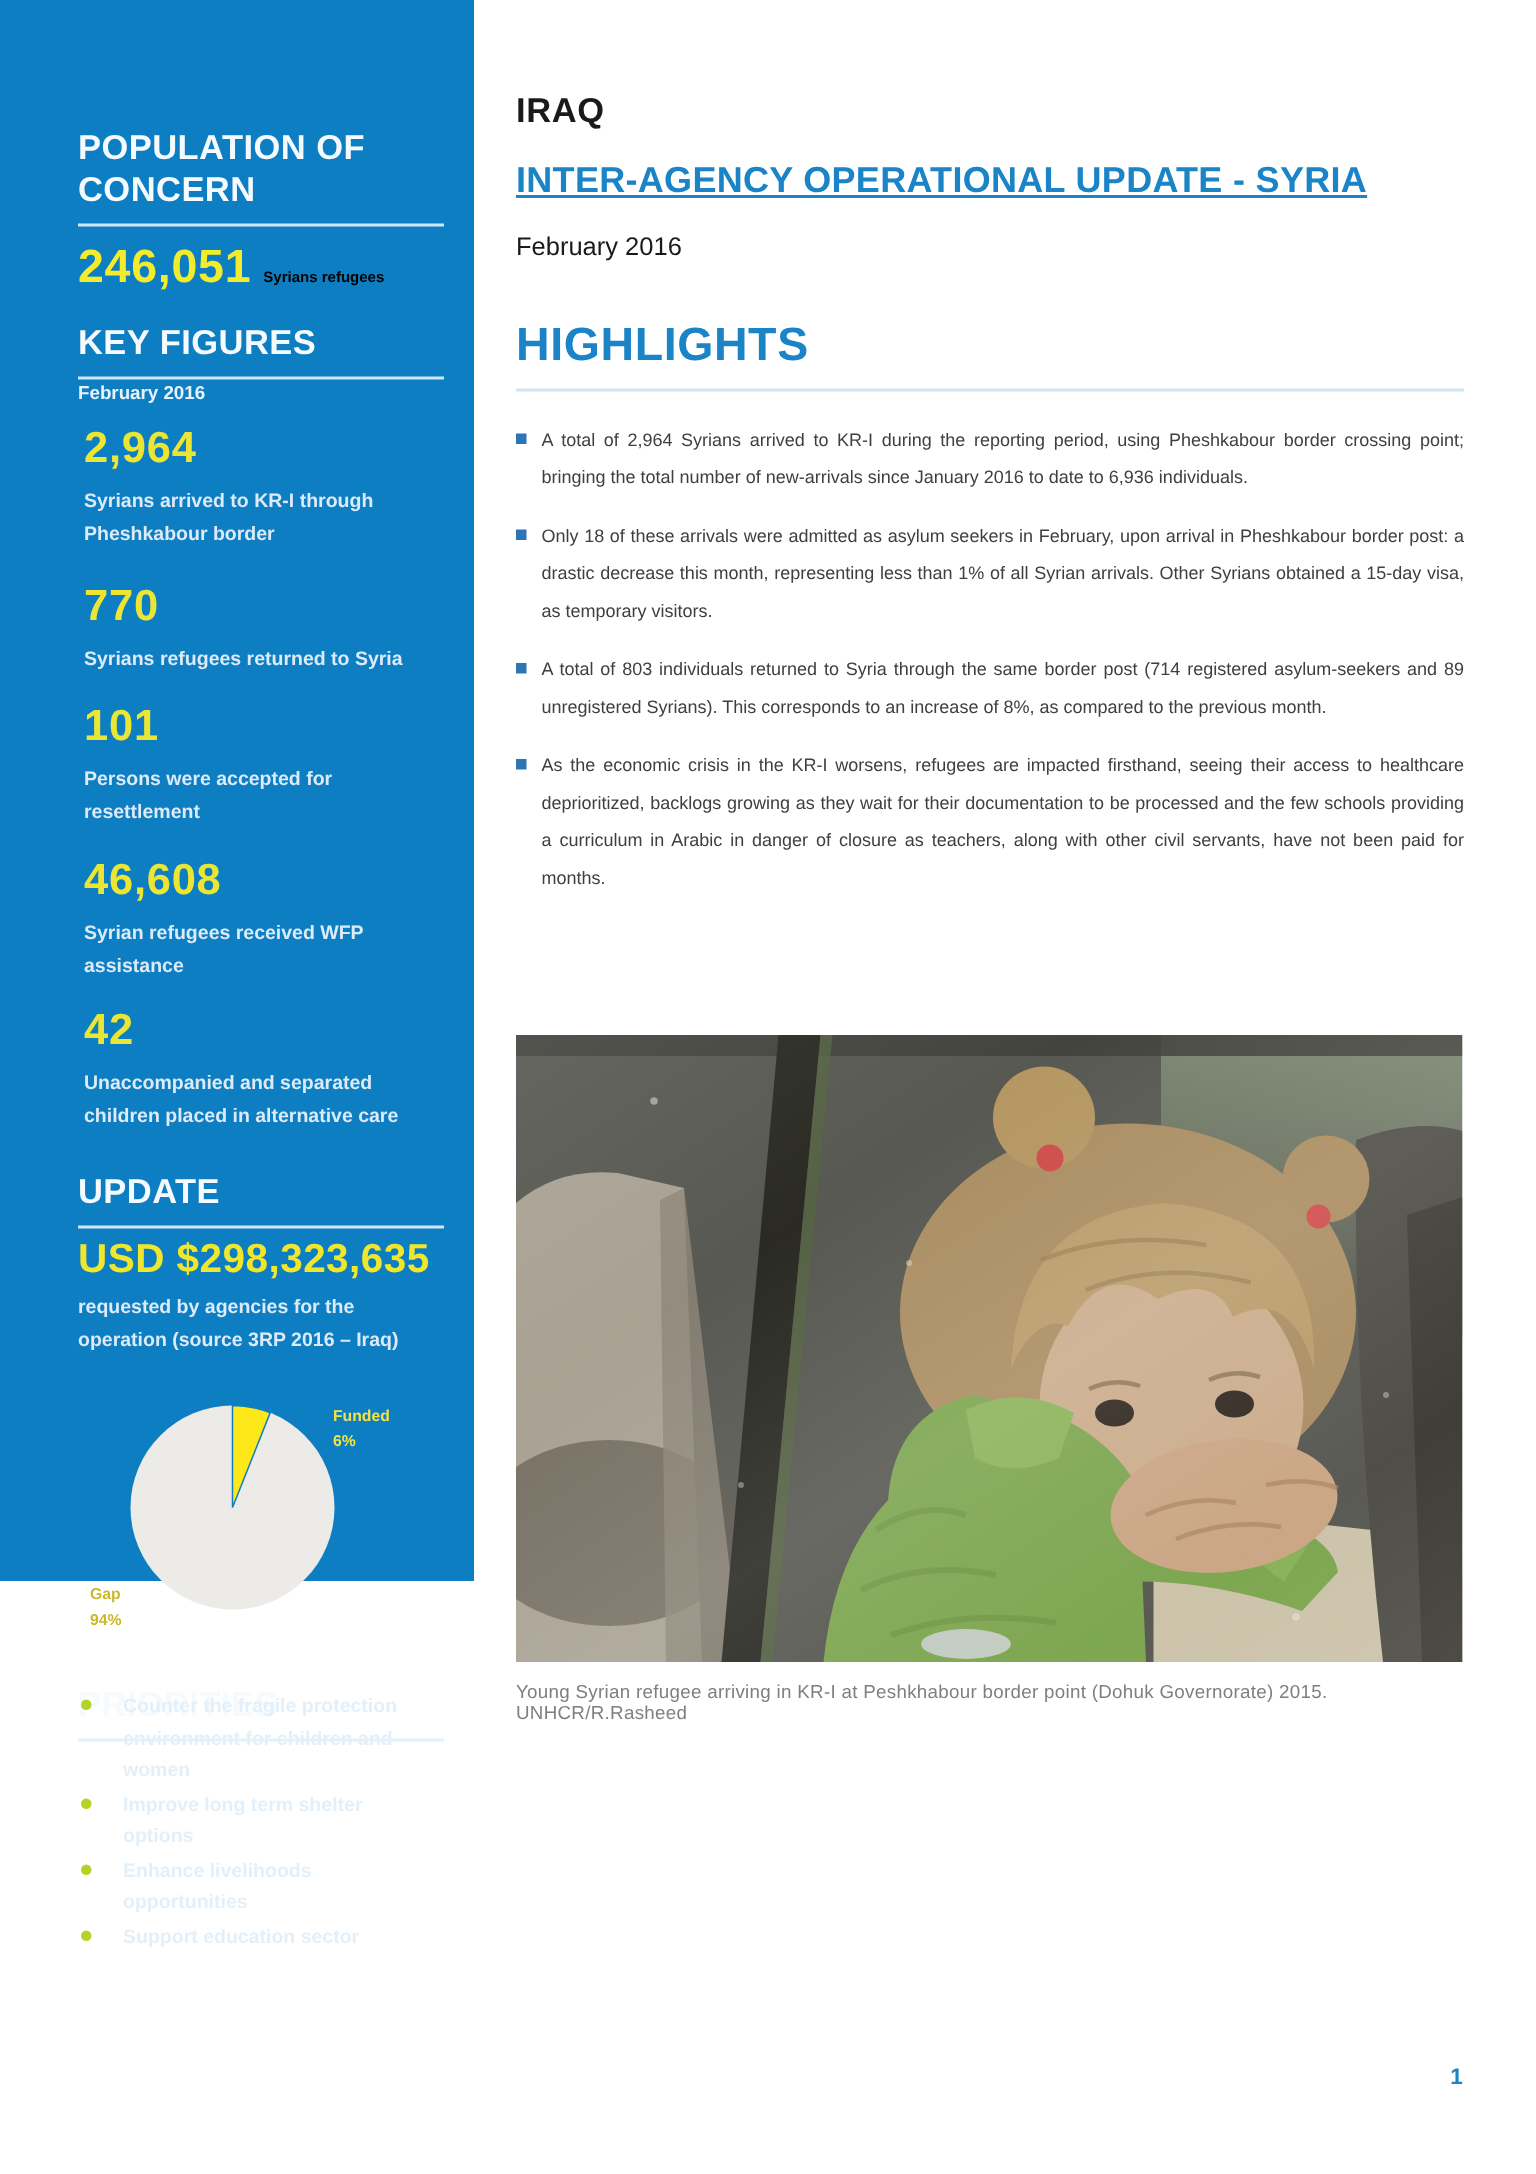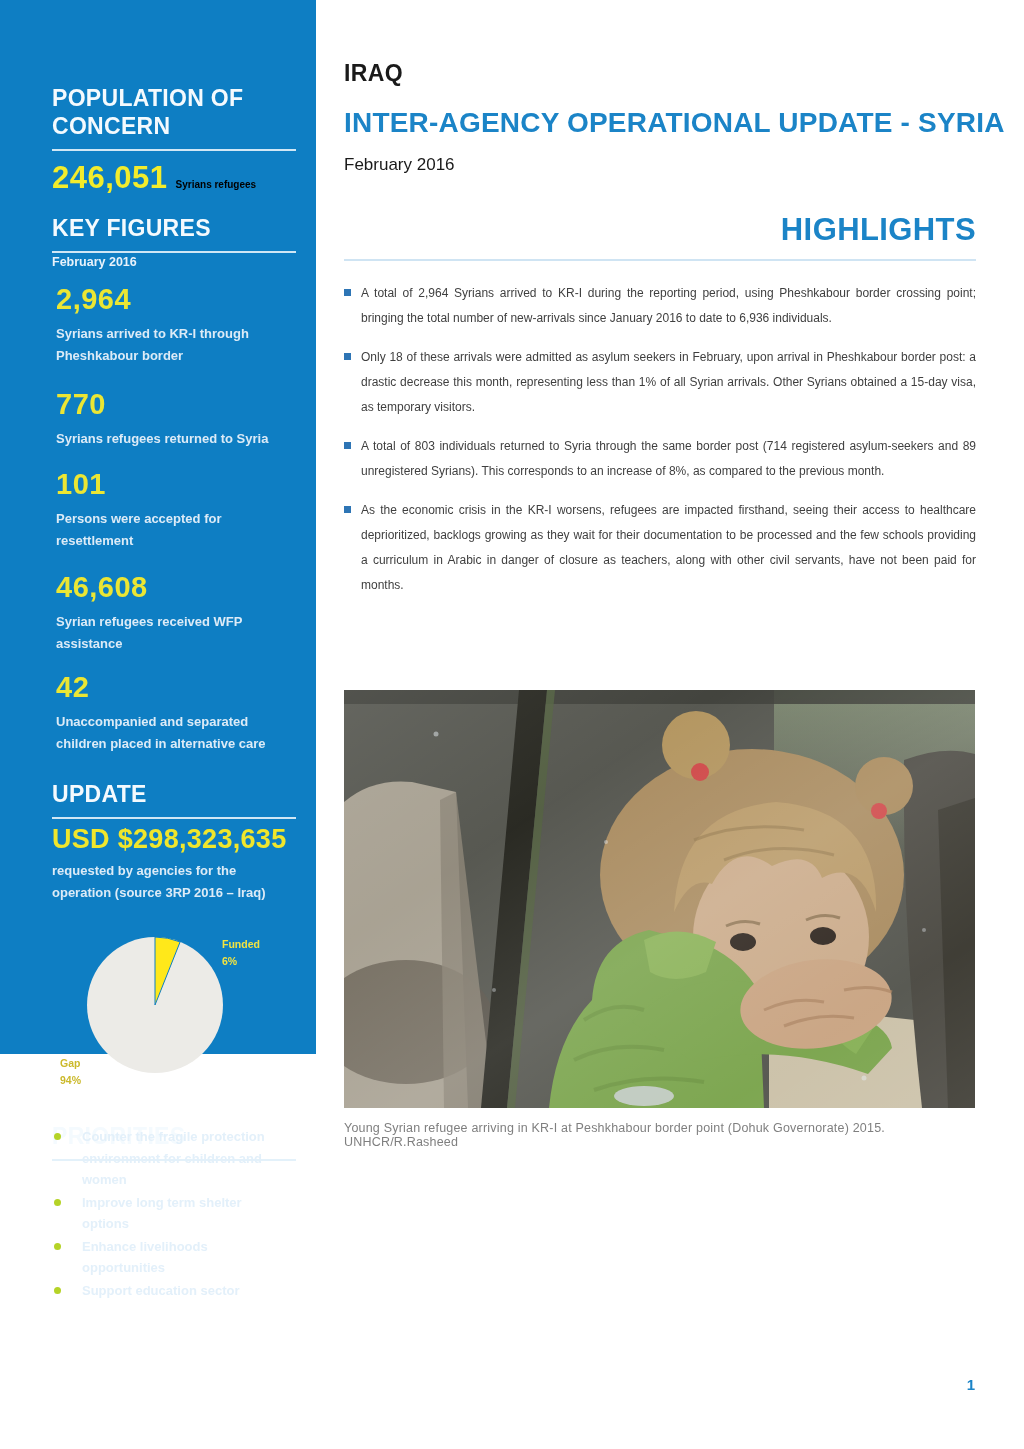--- a/index.html
+++ b/index.html
@@ -45,26 +45,26 @@
 
   .pie-wrap { position:absolute; left:83px; top:933px; width:144px; height:144px; }
   .pie-label { position:absolute; font-size:10.5px; font-weight:bold; line-height:17px; text-align:left; }
   .pie-label-funded { left:222px; top:936px; color:#F3E441; width:52px; }
   .pie-label-gap    { left:60px;  top:1055px; color:#CBB92B; width:44px; }
 
   .prio-list { position:absolute; left:52px; top:1126px; width:236px; list-style:none; }
   .prio-list li { position:relative; padding-left:30px; font-size:13px; font-weight:bold; line-height:21.5px; color:#E3F0FA; margin-bottom:1px; }
   .pmark { position:absolute; left:2px; top:7px; width:7px; height:7px; border-radius:50%; background:#B5D327; }
   .country { position:absolute; left:344px; top:60px; font-size:23px; font-weight:bold; color:#1A1A1A; letter-spacing:0.4px; }
-  .doc-title { position:absolute; left:344px; top:107px; font-size:28px; font-weight:bold; color:#1B84C7; letter-spacing:0.2px; white-space:nowrap; }
+  .doc-title { position:absolute; left:344px; top:107px; font-size:24px; font-weight:bold; color:#1B84C7; letter-spacing:0.2px; white-space:nowrap;text-decoration:underline; }
   .doc-date { position:absolute; left:344px; top:155px; font-size:17px; color:#1A1A1A; }
   .hl-head {
     position:absolute; left:344px; top:212px; width:632px;
     font-size:31px; font-weight:bold; color:#1B84C7; letter-spacing:0.4px;
-    padding-bottom:11px; border-bottom:2px solid #CFE4F3;text-align:right;
+    padding-bottom:11px; border-bottom:2px solid #CFE4F3;
   }
   .bullets { position:absolute; left:344px; top:281px; width:632px; list-style:none; }
   .bullets li {
     position:relative; padding-left:17px; margin-bottom:14px;
     font-size:12px; line-height:25px; color:#3F3F3F; text-align:justify;
   }
   .bmark { position:absolute; left:0; top:8px; width:7px; height:7px; background:#2E75B5; }
 
   .photo { position:absolute; left:344px; top:690px; width:631px; height:418px; overflow:hidden; }
   .photo svg { display:block; }

